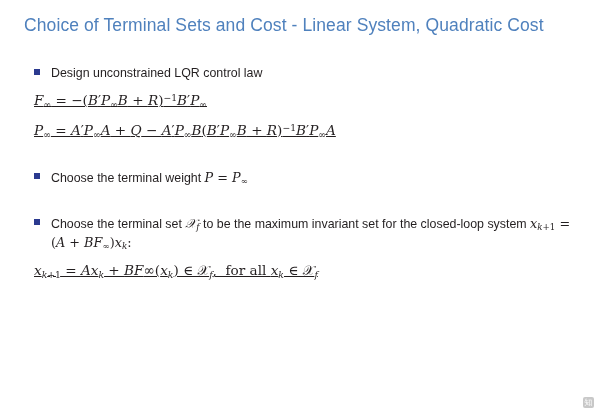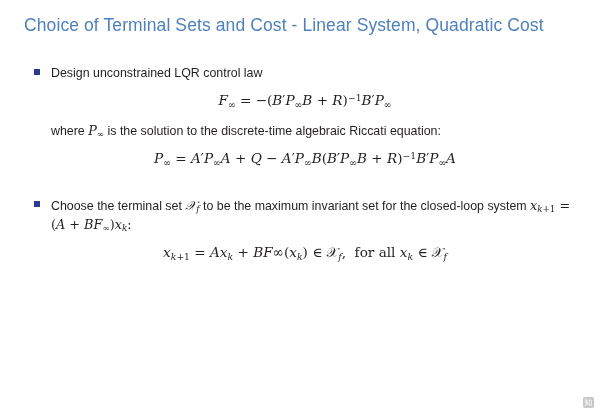--- a/index.html
+++ b/index.html
@@ -54,22 +54,22 @@
     display: block;
     margin-top: 28px;
   }
   .para {
     margin-top: 10px;
     margin-left: 17px;
     font-size: 12.4px;
     line-height: 1.4;
   }
   .eq {
-    text-align: center;
     margin: 9px 0 4px 0;
+    text-decoration: underline;
   }
   
   .m {
     font-family: "DejaVu Serif", serif;
     font-size: 13.6px;
     white-space: nowrap;
   }
   .mi {
     font-family: "DejaVu Serif", serif;
     font-style: italic;
@@ -130,30 +130,31 @@
       <span class="marker"></span>
       <span class="text">Design unconstrained LQR control law</span>
     </div>
 
     <div class="eq">
       <span class="m">
         <span class="mi">F</span><sub>∞</sub> = −(<span class="mi">B</span>′<span class="mi">P</span><sub>∞</sub><span class="mi">B</span> + <span class="mi">R</span>)<sup>−1</sup><span class="mi">B</span>′<span class="mi">P</span><sub>∞</sub>
       </span>
     </div>
 
-    <div class="para">
-      where <span class="inl"><span class="mi">P</span><sub>∞</sub></span> is the solution to the discrete-time algebraic Riccati equation:
-    </div>
 
     <div class="eq">
       <span class="m">
         <span class="mi">P</span><sub>∞</sub> = <span class="mi">A</span>′<span class="mi">P</span><sub>∞</sub><span class="mi">A</span> + <span class="mi">Q</span> − <span class="mi">A</span>′<span class="mi">P</span><sub>∞</sub><span class="mi">B</span>(<span class="mi">B</span>′<span class="mi">P</span><sub>∞</sub><span class="mi">B</span> + <span class="mi">R</span>)<sup>−1</sup><span class="mi">B</span>′<span class="mi">P</span><sub>∞</sub><span class="mi">A</span>
       </span>
     </div>
 
+    <div class="bullet">
+      <span class="marker"></span>
+      <span class="text"><span>Choose the terminal weight </span><span class="inl"><span class="mi">P</span> = <span class="mi">P</span><sub>∞</sub></span></span>
+    </div>
 
     <div class="bullet">
       <span class="marker"></span>
       <span class="text"><span>Choose the terminal set </span><span class="inl cal">𝒳<sub><span class="mi">f</span></sub></span> to be the maximum invariant set for the closed-loop system <span class="inl"><span class="mi">x</span><sub><span class="mi">k</span>+1</sub> = (<span class="mi">A</span> + <span class="mi">BF</span><sub>∞</sub>)<span class="mi">x</span><sub><span class="mi">k</span></sub>:</span></span>
     </div>
 
     <div class="eq">
       <span class="m">
         <span class="mi">x</span><sub><span class="mi">k</span>+1</sub> = <span class="mi">Ax</span><sub><span class="mi">k</span></sub> + <span class="mi">BF</span>∞(<span class="mi">x</span><sub><span class="mi">k</span></sub>) ∈ 𝒳<sub><span class="mi">f</span></sub>, &nbsp;for all <span class="mi">x</span><sub><span class="mi">k</span></sub> ∈ 𝒳<sub><span class="mi">f</span></sub>
       </span>

